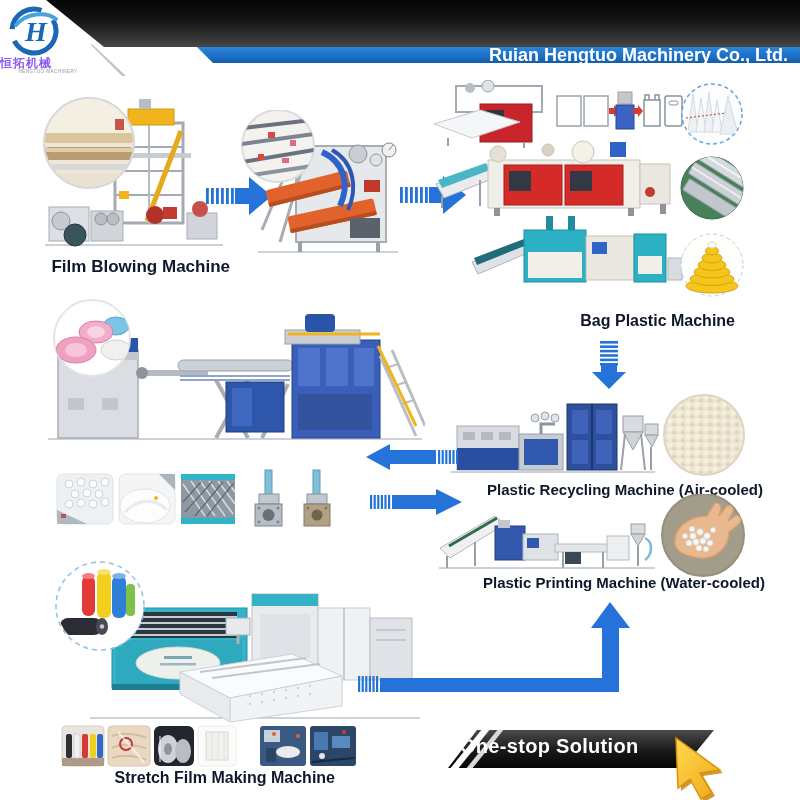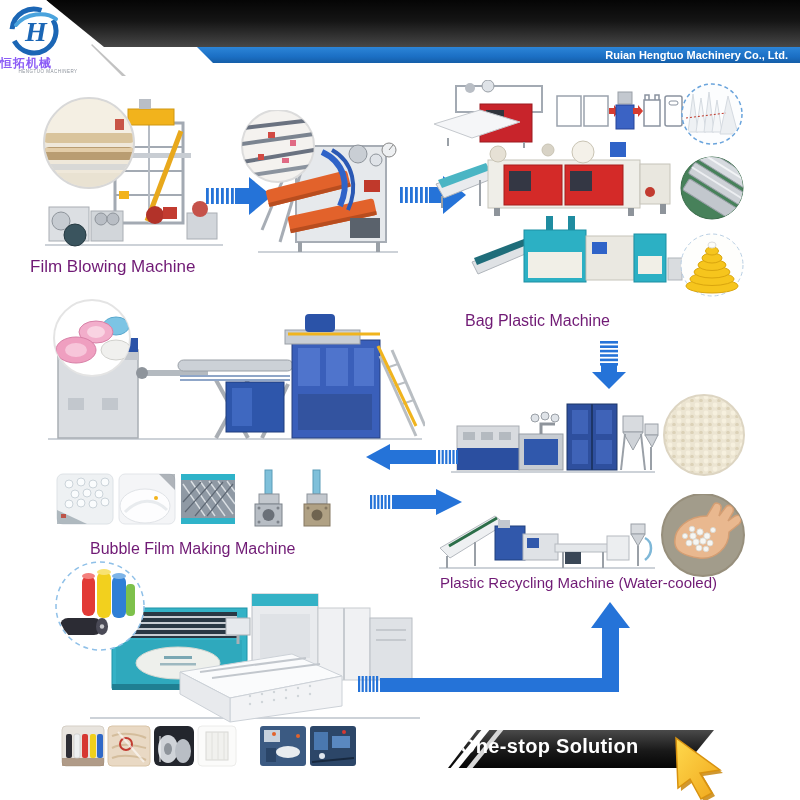--- a/index.html
+++ b/index.html
@@ -11,33 +11,33 @@
     background:linear-gradient(180deg,#050505 0%,#151515 45%,#474747 100%);
     -webkit-clip-path:polygon(46px 0,800px 0,800px 47px,104px 47px);
     clip-path:polygon(46px 0,800px 0,800px 47px,104px 47px);}
   .hdr-title{left:92px;top:7px;width:268px;text-align:center;color:#fff;
     font-size:27px;line-height:32px;font-weight:800;letter-spacing:.5px;white-space:nowrap;}
   .hdr-stripe{left:0;top:47px;width:800px;height:16px;
     background:linear-gradient(180deg,#2c85d8 0%,#1b6fc4 60%,#155ea8 100%);
     -webkit-clip-path:polygon(197px 0,800px 0,800px 16px,213px 16px);
     clip-path:polygon(197px 0,800px 0,800px 16px,213px 16px);}
   .hdr-company{left:420px;top:47px;width:368px;height:16px;line-height:16px;
-    text-align:right;color:#fff;font-size:11px;font-weight:700;}
+    text-align:right;color:#fff;font-size:18px;font-weight:700;}
   .logo-shadow{left:70px;top:44px;width:56px;height:32px;background:#c2c2c2;
     -webkit-clip-path:polygon(22px 0,56px 32px,0 32px);
     clip-path:polygon(22px 0,56px 32px,0 32px);}
   .logo-panel{left:0;top:0;width:130px;height:78px;background:#fff;
     -webkit-clip-path:polygon(0 0,46px 0,124px 78px,0 78px);
     clip-path:polygon(0 0,46px 0,124px 78px,0 78px);}
   .logo-cn{left:0;top:55px;width:96px;text-align:left;color:#8b5cf6;
     font-size:12px;font-weight:700;letter-spacing:1px;}
   .logo-en{left:0;top:69px;width:96px;text-align:center;color:#8a9099;font-size:4.5px;letter-spacing:.5px;}
   .logo-reg{left:62px;top:6px;font-size:8px;color:#444;}
   
-  .mlabel{color:#701a75;font-weight:400;text-align:left;white-space:nowrap;}
+  .mlabel{color:#0f172a;font-weight:700;text-align:right;white-space:nowrap;}
   
   .oss{left:446px;top:730px;width:272px;height:38px;
     background:linear-gradient(180deg,#4a4a4a 0%,#191919 55%,#050505 100%);
     -webkit-clip-path:polygon(31px 0,268px 0,237px 38px,2px 38px);
     clip-path:polygon(31px 0,268px 0,237px 38px,2px 38px);}
   .oss-text{left:0;top:5px;width:272px;text-align:left;color:#fff;
     font-size:20px;font-weight:800;letter-spacing:.3px;padding-left:14px;box-sizing:border-box;}
   .oss-stripe{top:0;width:8px;height:38px;transform:skewX(-39deg);}
 </style>
 </head>
@@ -323,20 +323,21 @@
   <svg class="abs" style="left:658px;top:394px" width="92" height="84" viewBox="0 0 92 84">
     <defs>
       <pattern id="pel" width="9" height="8" patternUnits="userSpaceOnUse">
         <circle cx="3" cy="3" r="2.4" fill="#f6f0de"></circle>
         <circle cx="7" cy="6.5" r="1.8" fill="#dcd2b8"></circle>
       </pattern>
     </defs>
     <circle cx="46" cy="41" r="40" fill="#ece5d2" stroke="#ddd5c2" stroke-width="2"></circle>
     <circle cx="46" cy="41" r="39" fill="url(#pel)"></circle>
   </svg>
+  <div class="abs mlabel" style="left:448px;top:481px;width:315px;font-size:15px">Plastic Recycling Machine (Air-cooled)</div>
 
   <svg class="abs" style="left:366px;top:444px" width="92" height="26" viewBox="0 0 92 26">
     <g fill="#2573d8">
       <polygon points="0,13 24,0 24,26"></polygon>
       <rect x="24" y="6" width="46" height="14"></rect>
       <rect x="72" y="6" width="2.2" height="14"></rect>
         <rect x="75.6" y="6" width="2.2" height="14"></rect>
       <rect x="79.2" y="6" width="2.2" height="14"></rect>
         <rect x="82.8" y="6" width="2.2" height="14"></rect>
       <rect x="86.4" y="6" width="2.2" height="14"></rect>
@@ -395,21 +396,21 @@
           <circle cx="55" cy="49" r="3"></circle>
         <circle cx="34" cy="49" r="3"></circle>
           <circle cx="44" cy="54" r="3"></circle>
           <circle cx="51" cy="55" r="2.8"></circle>
         <circle cx="37" cy="35" r="2.8"></circle>
           <circle cx="58" cy="36" r="2.6"></circle>
           <circle cx="30" cy="42" r="2.6"></circle>
       </g>
     </g>
   </svg>
-  <div class="abs mlabel" style="left:440px;top:574px;width:325px;font-size:15px">Plastic Recycling Machine (Water-cooled)</div>
+  <div class="abs mlabel" style="left:440px;top:574px;width:325px;font-size:15px">Plastic Printing Machine (Water-cooled)</div>
 
   <svg class="abs" style="left:30px;top:298px" width="395" height="155" viewBox="0 0 395 155">
     <line x1="18" y1="141" x2="392" y2="141" stroke="#cdd2d8" stroke-width="2"></line>
     <rect x="28" y="52" width="80" height="88" fill="#dadde1" stroke="#a9aeb4" stroke-width="1.5"></rect>
     <rect x="28" y="52" width="80" height="10" fill="#c2c7cd"></rect>
     <rect x="38" y="100" width="16" height="12" fill="#c2c7cd"></rect>
     <rect x="72" y="100" width="16" height="12" fill="#c2c7cd"></rect>
     <rect x="58" y="40" width="50" height="14" fill="#2b53a8"></rect>
     <rect x="108" y="72" width="70" height="6" fill="#b4bac0"></rect>
     <circle cx="112" cy="75" r="6" fill="#8e949b"></circle>
@@ -510,21 +511,20 @@
     </g>
     <g>
       <rect x="258" y="2" width="7" height="24" fill="#7fc0da" stroke="#5a9cb8"></rect>
       <rect x="252" y="26" width="20" height="10" fill="#c3c8ce" stroke="#8e949b"></rect>
       <rect x="249" y="36" width="26" height="22" fill="#b0a184" stroke="#857862"></rect>
       <circle cx="262" cy="47" r="5.5" fill="#6f6450"></circle>
       <circle cx="253" cy="40" r="1.5" fill="#857862"></circle>
         <circle cx="271" cy="40" r="1.5" fill="#857862"></circle>
     </g>
   </svg>
-  <div class="abs mlabel" style="left:90px;top:540px;width:245px;font-size:16px">Bubble Film Making Machine</div>
 
   <svg class="abs" style="left:30px;top:560px" width="400" height="165" viewBox="0 0 400 165">
     <line x1="60" y1="158" x2="390" y2="158" stroke="#cdd2d8" stroke-width="2"></line>
     <rect x="82" y="48" width="135" height="80" fill="#34b2c6" stroke="#1f93a8"></rect>
     <rect x="92" y="52" width="115" height="26" fill="#2a3844"></rect>
     <g stroke="#c8cdd3" stroke-width="2">
       <line x1="92" y1="57" x2="207" y2="57"></line>
         <line x1="92" y1="63" x2="207" y2="63"></line>
       <line x1="92" y1="69" x2="207" y2="69"></line>
         <line x1="92" y1="75" x2="207" y2="75"></line>
@@ -625,20 +625,21 @@
     </g>
     <g>
       <rect x="250" y="4" width="46" height="40" rx="3" fill="#2c4668"></rect>
       <rect x="254" y="10" width="14" height="18" fill="#4a78b0"></rect>
       <rect x="272" y="14" width="18" height="12" fill="#5a88c0"></rect>
       <circle cx="262" cy="34" r="3" fill="#dfe6ee"></circle>
       <circle cx="284" cy="10" r="2" fill="#d63832"></circle>
       <line x1="252" y1="40" x2="294" y2="36" stroke="#17283f" stroke-width="2"></line>
     </g>
   </svg>
+  <div class="abs mlabel" style="left:85px;top:769px;width:250px;font-size:16px">Stretch Film Making Machine</div>
 
   <svg class="abs" style="left:350px;top:598px" width="290" height="100" viewBox="0 0 290 100">
     <g fill="#2573d8">
       <rect x="8" y="78" width="2.2" height="16"></rect>
         <rect x="11.6" y="78" width="2.2" height="16"></rect>
       <rect x="15.2" y="78" width="2.2" height="16"></rect>
         <rect x="18.8" y="78" width="2.2" height="16"></rect>
       <rect x="22.4" y="78" width="2.2" height="16"></rect>
         <rect x="26" y="78" width="2.2" height="16"></rect>
       <rect x="30" y="80" width="239" height="14"></rect>

